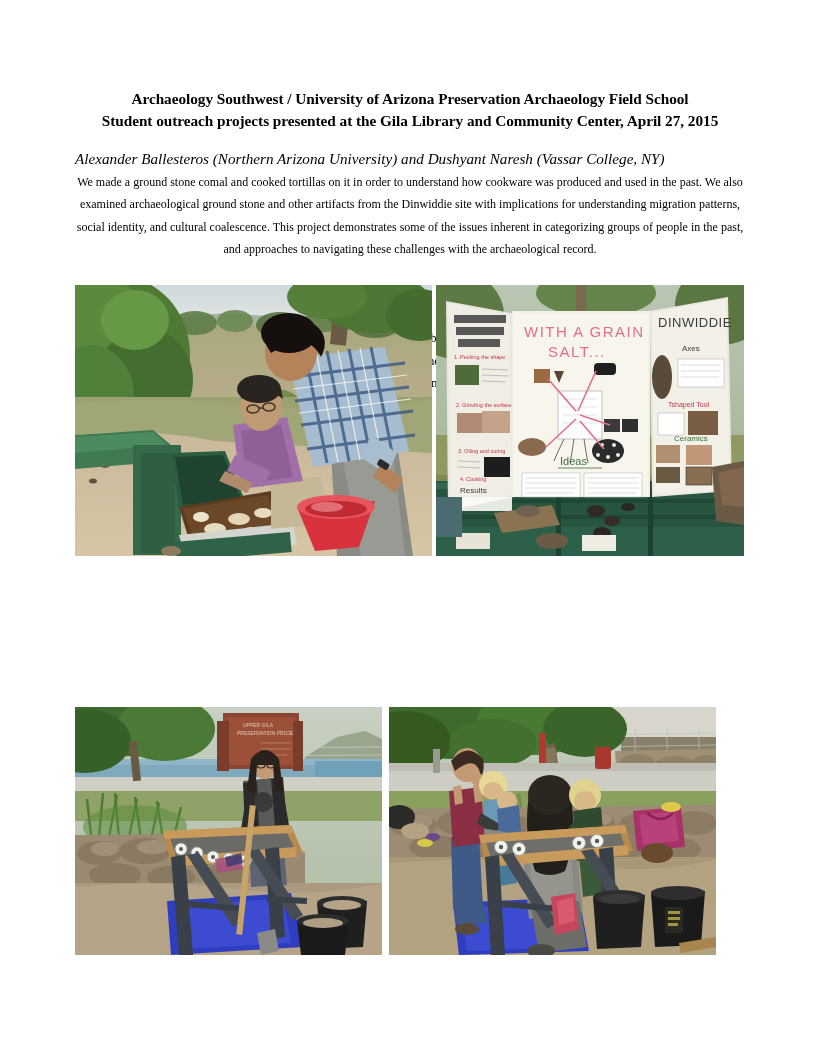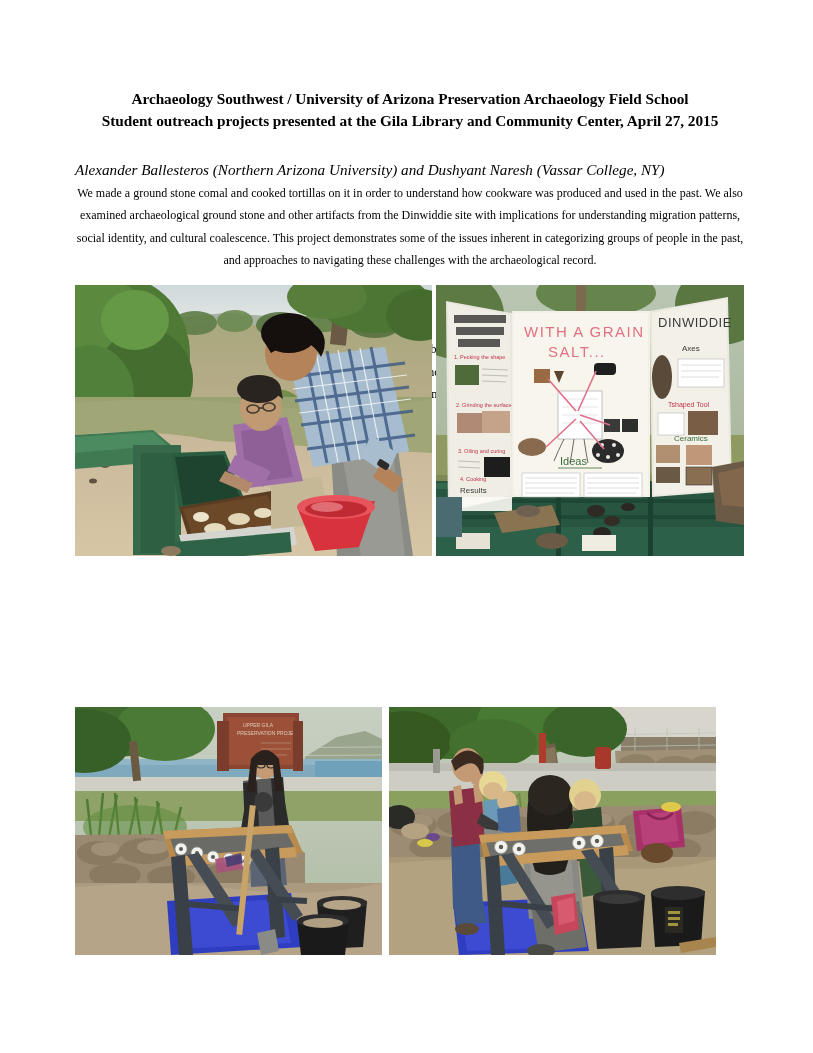--- a/index.html
+++ b/index.html
@@ -64,21 +64,21 @@
 
 <div class="page">
 
   <div class="content">
 
     <div class="doc-title">
       <span>Archaeology Southwest / University of Arizona Preservation Archaeology Field School</span>
       <span class="line2">Student outreach projects presented at the Gila Library and Community Center, April 27, 2015</span>
     </div>
 
-    <div class="section" style="margin-top:27px;">
+    <div class="section" style="margin-top:16px;">
       <p class="section-byline">Alexander Ballesteros (Northern Arizona University) and Dushyant Naresh (Vassar College, NY)</p>
       <p class="section-body">We made a ground stone comal and cooked tortillas on it in order to understand how cookware was produced and used in the past.  We also examined archaeological ground stone and other artifacts from the Dinwiddie site with implications for understanding migration patterns, social identity, and cultural coalescence.  This project demonstrates some of the issues inherent in categorizing groups of people in the past, and approaches to navigating these challenges with the archaeological record.</p>
     </div>
 
     <div class="section" style="margin-top:44px;">
       <p class="section-byline">Victoria Bowler (University of Texas El Paso)</p>
       <p class="section-body">My project concerned screen size comparisons for excavation.  Data can be distorted if artifacts small enough to fall through a ¼” screen aren’t collected.  I made clay beads using a technique (possibly used in the past) of wrapping clay around grass stalks.  I mixed the beads with soil and helped kids search for them in a window screen (1/16”).</p>
     </div>
 
   </div>

